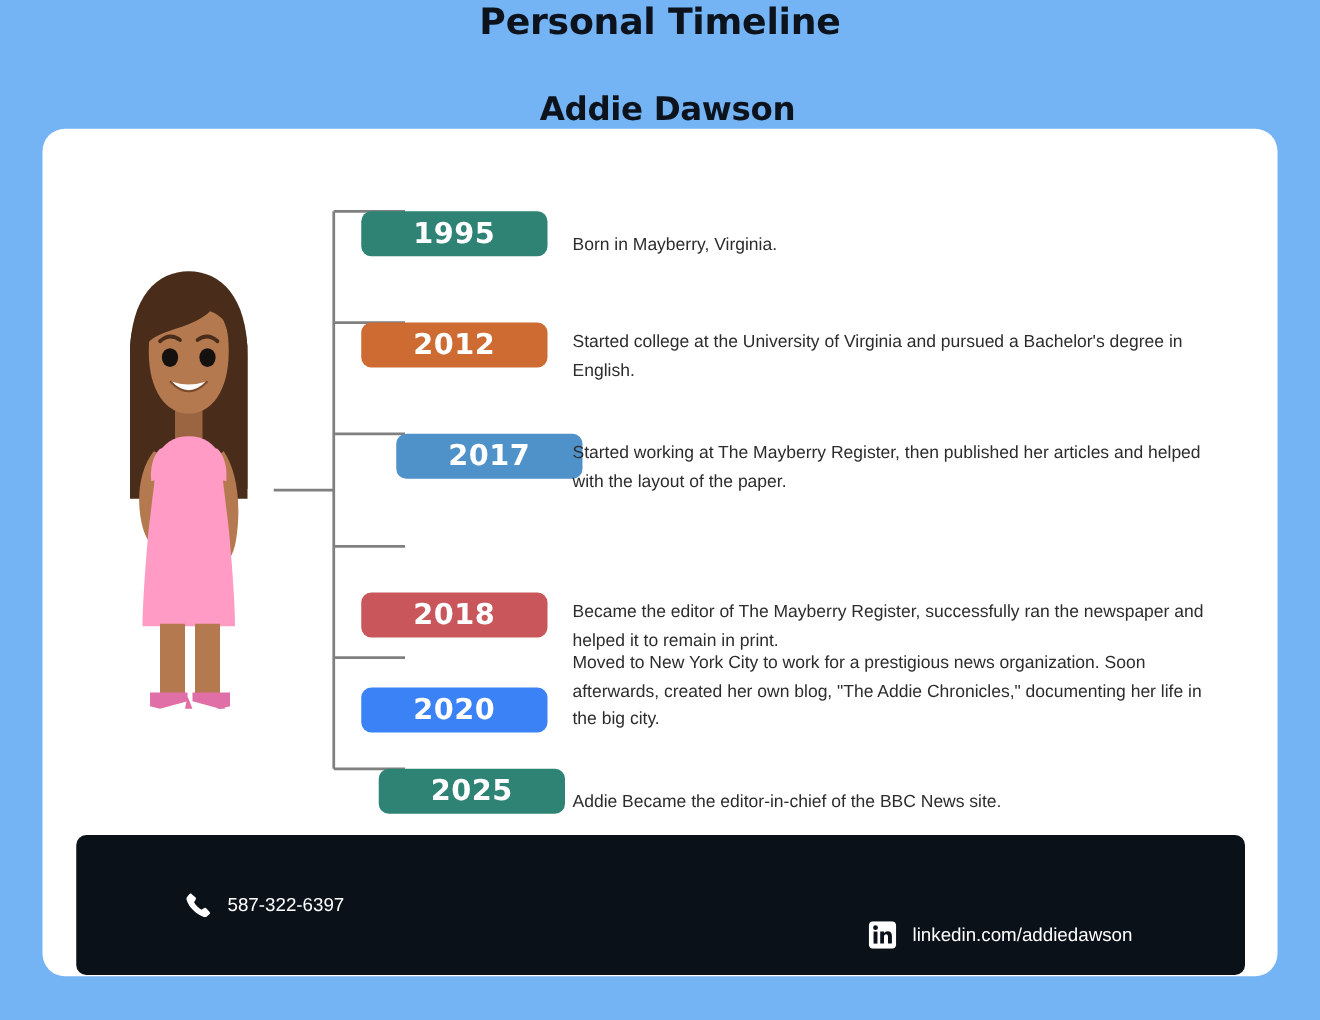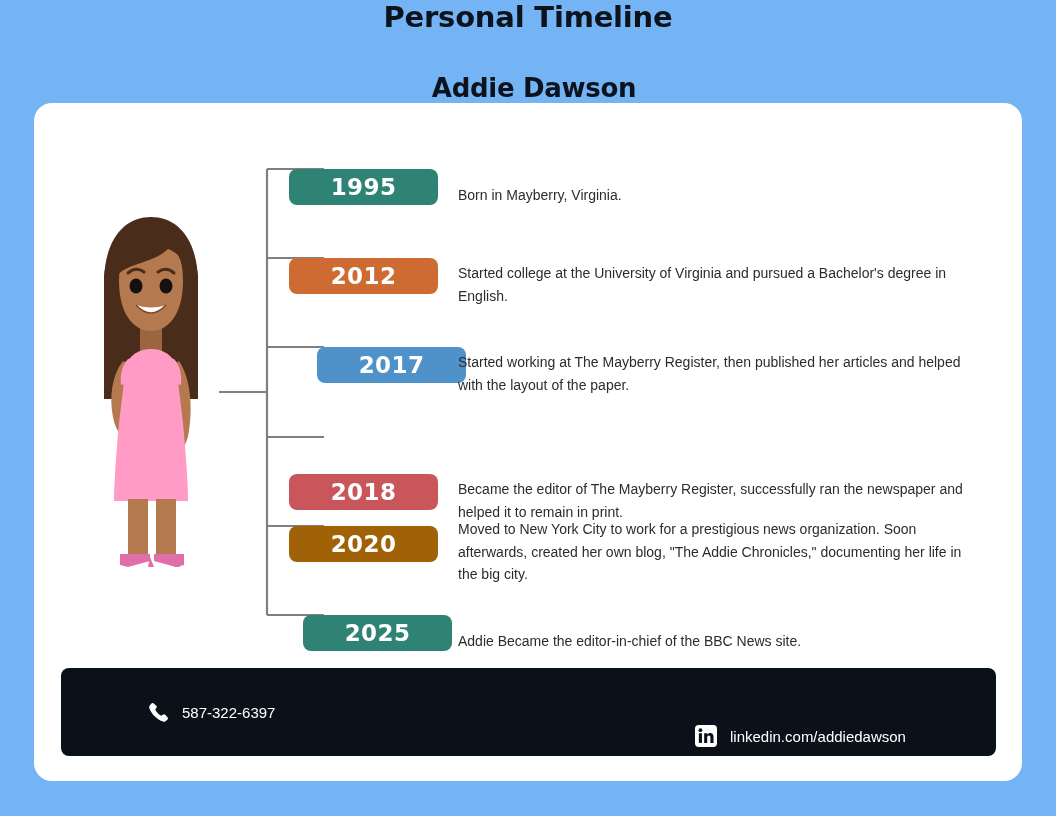--- a/index.html
+++ b/index.html
@@ -108,21 +108,21 @@
     font-family: "Liberation Sans", sans-serif;
     font-size: 14px;
     line-height: 22.5px;
     color: #2c2c2c;
   }
 
   
   .contact-bar {
     position: absolute;
     left: 61px; top: 668px;
-    width: 935px; height: 88px;
+    width: 935px; height: 112px;
     background: #0b1119;
     border-radius: 8px;
     display: flex;
     align-items: center;
   }
   .contact-item {
     display: flex;
     align-items: center;
     gap: 12px;
     color: #ffffff;
@@ -236,21 +236,21 @@
     </div>
 
     <div class="tl-row" style="top:305px;margin-top:29px;">
       <div class="year-chip" style="background:#c8565a;">
         <span>2018</span>
       </div>
       <div class="tl-desc">Became the editor of The Mayberry Register, successfully ran the newspaper and helped it to remain in print.</div>
     </div>
 
     <div class="tl-row" style="top:386px;">
-      <div class="year-chip" style="background:#a16207;">
+      <div class="year-chip" style="background:#3b82f6;margin-top:24px;">
         <span>2020</span>
       </div>
       <div class="tl-desc">Moved to New York City to work for a prestigious news organization. Soon afterwards, created her own blog, "The Addie Chronicles," documenting her life in the big city.</div>
     </div>
 
     <div class="tl-row" style="top:475px;">
       <div class="year-chip" style="background:#2f8375;margin-left:14px;">
         <span>2025</span>
       </div>
       <div class="tl-desc">Addie Became the editor-in-chief of the BBC News site.</div>

